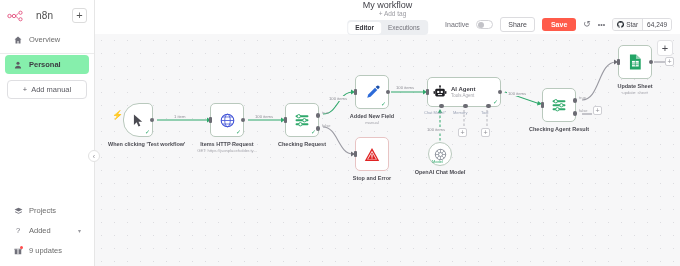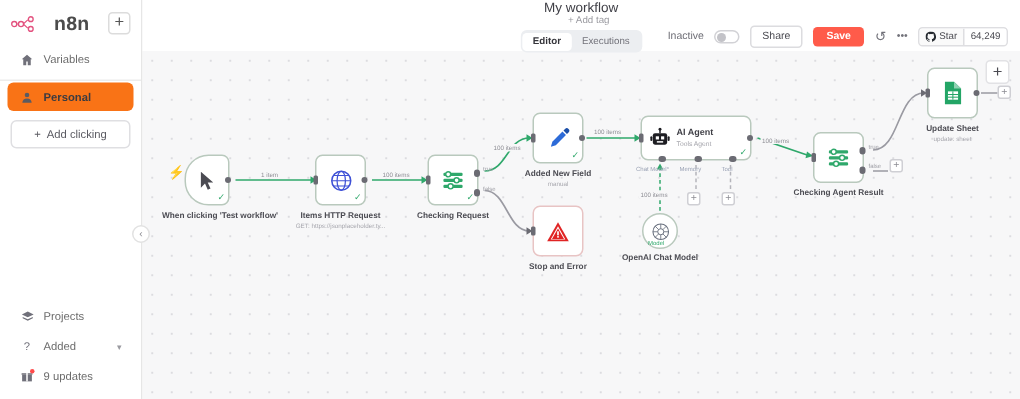--- a/index.html
+++ b/index.html
@@ -13,34 +13,34 @@
   
   #sidebar {
     width: 95px; height: 266px; background: #fff;
     border-right: 1px solid #e6e6e6;
     display: flex; flex-direction: column;
     position: relative; flex: 0 0 95px;
   }
   .sb-top { padding: 8px 7px 6px 7px; display: flex; align-items: center; justify-content: space-between; }
   .logo-wrap { display: flex; align-items: center; gap: 3px; }
   .logo-mark { width: 26px; height: 12px; }
-  .logo-text { font-size: 13px; font-weight: 700; color: #4b4b4b; letter-spacing: .2px; }
+  .logo-text { font-size: 10px; font-weight: 400; color: #4b4b4b; letter-spacing: .2px; }
   .plus-box {
     width: 15px; height: 15px; border: 1px solid #dcdcdc; border-radius: 3px;
     display: flex; align-items: center; justify-content: center;
     font-size: 11px; color: #555; line-height: 1; background: #fff;
   }
   .sb-sep { height: 1px; background: #ececec; margin: 3px 0 0 0; }
   .sb-item {
     display: flex; align-items: center; gap: 6px;
     padding: 5px 8px; font-size: 7.5px; color: #6c6c6c;
     border-radius: 4px; margin: 1px 5px;
   }
   .sb-item .ic { width: 10px; display: flex; justify-content: center; align-items: center; color: #70707a; }
-  .sb-item.active { background: #f97316; color: #3b3b41; font-weight: 600; align-items: flex-end; }
+  .sb-item.active { background: #86efac; color: #3b3b41; font-weight: 600; align-items: flex-end; }
   .sb-label-projects {
     font-size: 7.5px; color: #8a8a91; padding: 4px 10px 2px 10px; font-weight: 400;
   }
   .add-project {
     margin: 5px 7px; border: 1px solid #dfdfe2; border-radius: 4px;
     display: flex; align-items: center; justify-content: center; gap: 4px;
     padding: 4px 0; font-size: 7.5px; color: #5b5b62; background: #fff;
   }
   .sb-spacer { flex: 1 1 auto; }
   .sb-bottom { padding-bottom: 5px; }
@@ -199,39 +199,39 @@
       </div>
       <div class="plus-box">+</div>
     </div>
 
     <div class="sb-item">
       <span class="ic">
         <svg width="8" height="8" viewBox="0 0 16 16">
             <path d="M8 1 1 7h2v8h4v-5h2v5h4V7h2z" fill="#70707a"></path>
           </svg>
       </span>
-      <span>Variables</span>
+      <span>Overview</span>
     </div>
 
     <div class="sb-sep"></div>
 
 
     <div class="sb-item active">
       <span class="ic">
         <svg width="8" height="8" viewBox="0 0 16 16">
             <circle cx="8" cy="4.6" r="3.1" fill="#5b5b62"></circle>
             <path d="M1.8 15c0-3.6 2.8-5.6 6.2-5.6s6.2 2 6.2 5.6z" fill="#5b5b62"></path>
           </svg>
       </span>
       <span>Personal</span>
     </div>
 
     <div class="add-project">
       <span>+</span>
-      <span>Add clicking</span>
+      <span>Add manual</span>
     </div>
 
     <div class="sb-spacer"></div>
 
     <div class="sb-bottom">
       <div class="sb-item">
         <span class="ic">
           <svg width="9" height="8" viewBox="0 0 16 14">
               <path d="M8 1 15 4.5 8 8 1 4.5z" fill="#70707a"></path>
               <path d="M2 7.5 8 10.4l6-2.9v1.6L8 12 2 9.1z" fill="#70707a"></path>

